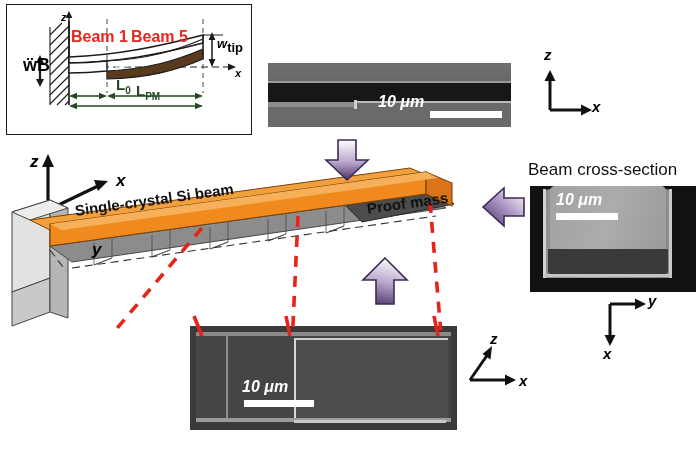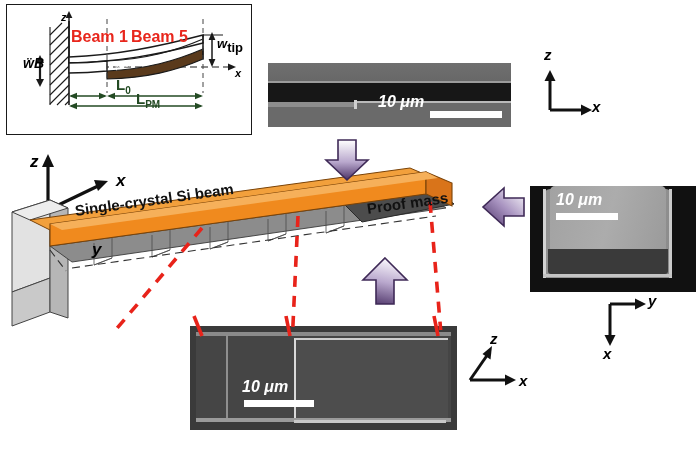--- a/index.html
+++ b/index.html
@@ -146,28 +146,28 @@
     <div class="sch-txt beamlbl" style="left:64px;top:23px;">Beam 1</div>
     <div class="sch-txt beamlbl" style="left:124px;top:23px;">Beam 5</div>
 
     <div class="sch-txt" style="left:108px;top:56px;font-size:5.5px;color:#ffffff;
          transform:rotate(-12deg);font-weight:bold;letter-spacing:.3px;">proof mass</div>
 
     <div class="sch-txt" style="left:210px;top:31px;font-size:13px;font-style:italic;">
       <span>w</span><sub style="font-size:13px;font-style:normal;text-align:center;">tip</sub>
     </div>
 
-    <div class="sch-txt" style="left:16px;top:50px;font-size:14px;font-style:italic;">
+    <div class="sch-txt" style="left:16px;top:50px;font-size:18px;">
       <span>ẅB</span>
     </div>
 
     <div class="sch-txt dimlbl" style="left:76px;top:71px;font-size:15px;margin-left:33px;">
       <span>L</span><sub style="font-size:10px;">0</sub>
     </div>
-    <div class="sch-txt dimlbl" style="left:129px;top:85px;font-size:15px;">
+    <div class="sch-txt dimlbl" style="left:129px;top:77px;font-size:15px;">
       <span>L</span><sub style="font-size:10px;">PM</sub>
     </div>
   </div>
 
 
   <div class="sem" id="sem-side">
     <div class="topband"></div>
     <div class="hl"></div>
     <div class="dark"></div>
     <div class="lowerband"></div>
@@ -180,20 +180,21 @@
 
   <svg class="lbl" style="left:540px;top:62px;" width="60" height="55">
     <line x1="10" y1="48" x2="10" y2="16" stroke="#111" stroke-width="3"></line>
     <polygon points="10,8 4.5,19 15.5,19" fill="#111"></polygon>
     <line x1="10" y1="48" x2="44" y2="48" stroke="#111" stroke-width="3"></line>
     <polygon points="52,48 41,42.5 41,53.5" fill="#111"></polygon>
   </svg>
   <div class="lbl" style="left:544px;top:46px;font-size:15px;font-weight:bold;font-style:italic;">z</div>
   <div class="lbl" style="left:592px;top:98px;font-size:15px;font-weight:bold;font-style:italic;">x</div>
 
+  <div class="sem-title" style="left:528px;top:160px;font-size:17px;">Beam cross-section</div>
 
   <div class="sem" id="sem-cross">
     <div class="tube"></div>
     <div class="inner"></div>
     <div class="darkbase"></div>
     <div class="rimL"></div>
     <div class="rimR"></div>
     <div class="rimB"></div>
     <div class="scalebar-txt" style="left:26px;top:5px;font-size:16px;">10 μm</div>
     <div class="scalebar" style="left:26px;top:27px;width:62px;height:7px;"></div>

